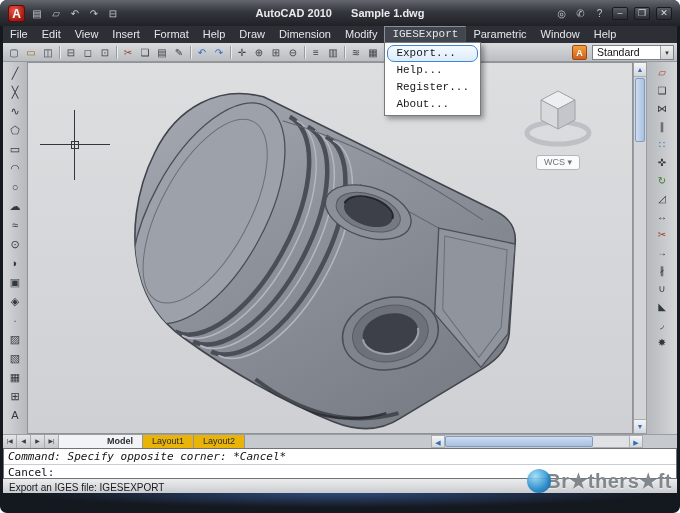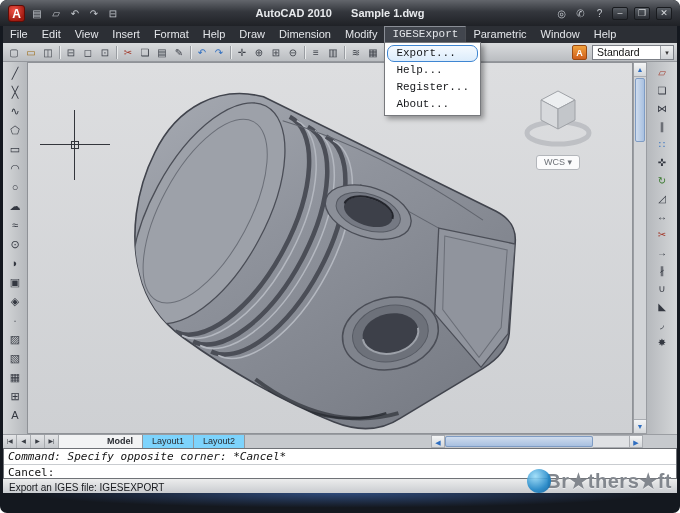--- a/index.html
+++ b/index.html
@@ -94,21 +94,21 @@
                 padding-top: 2px; background: linear-gradient(to left, #d4d6d8, #b6b9bd); }
   .rtool { width: 20px; height: 18px; font-size: 10px; line-height: 18px; text-align: center;
            color: #343841; }
   .rtool.red { color: #a3392b; } .rtool.blue { color: #2f6ec0; } .rtool.green { color: #3a7a2e; }
 
   
   .tabsrow { height: 14px; margin: 0 3px; background: #c6c9cd; display: flex;
              align-items: stretch; border-top: 1px solid #9a9da2; }
   .tn { width: 14px; text-align: center; line-height: 13px; color: #3a3e45; font-size: 6px;
         background: linear-gradient(#e4e5e7, #c6c9cd); border-right: 1px solid #a8abaf; }
-  .tab { padding: 0 9px; line-height: 13px; font-size: 9px; color: #2a2d33; background: #7dd3fc;
+  .tab { padding: 0 9px; line-height: 13px; font-size: 9px; color: #2a2d33; background: #eab308;
          border-right: 1px solid #93969b; }
   .tab.active { background: #f2f3f4; font-weight: bold; padding-left: 48px; }
   .hscroll { margin-left: auto; margin-right: 34px; width: 212px; display: flex; }
   .hs-btn { width: 14px; text-align: center; font-size: 7px; line-height: 13px; color: #2f6ec0;
             background: linear-gradient(#f4f5f6, #d4d7da); border: 1px solid #aaadb2; }
   .hs-thumb { width: 148px; background: linear-gradient(#cfdcee, #a8c0e0);
               border: 1px solid #7f9cc4; border-radius: 2px; margin: 1px 0; }
   .hs-track { flex: 1; background: #dfe1e4; border-top: 1px solid #aaadb2;
               border-bottom: 1px solid #aaadb2; }
 

